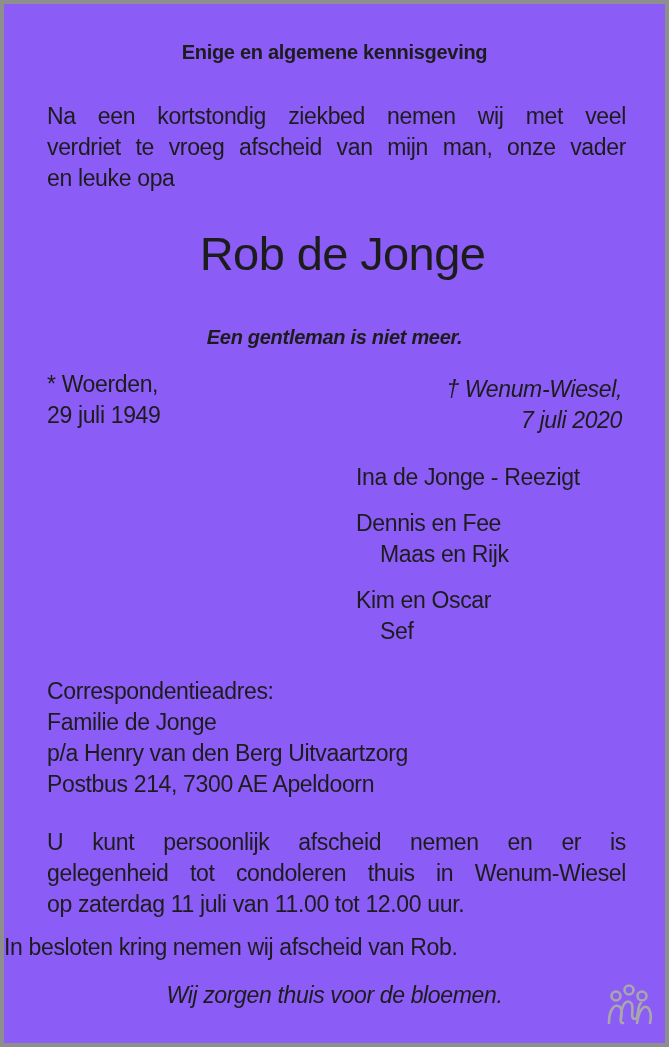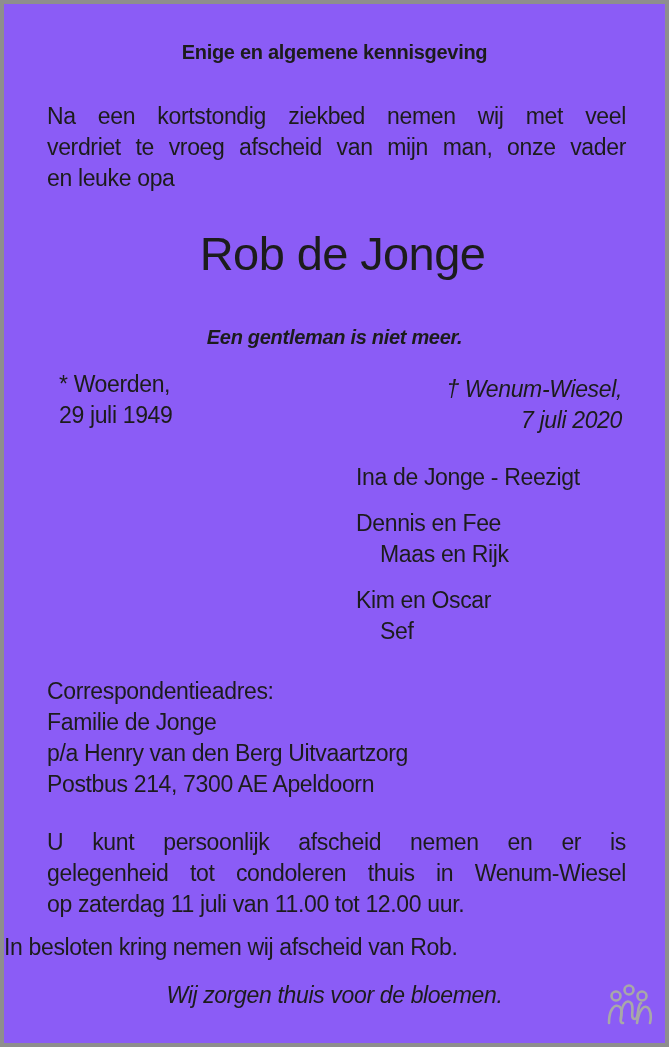--- a/index.html
+++ b/index.html
@@ -25,21 +25,21 @@
     .name {
       left: 0; right: 0; top: 222px; text-align: center;
       font-size: 47px; letter-spacing: -0.6px; padding-left: 16px;
     }
     .motto {
       left: 0; right: 0; top: 307px; text-align: center;
       font-size: 20px; font-weight: bold; font-style: italic; letter-spacing: -0.3px; margin-top: 15px;
     }
     .born { left: 43px; top: 365px; }
     .died { right: 43px; top: 370px; text-align: right; font-style: italic; }
-    .born span, .died span { display: block; margin-left: 12px; }
+    .born span, .died span { display: block; }
     .family { left: 352px; top: 458px; }
     .family .grp { margin-bottom: 15px; }
     .family .l { display: block; }
     .family .indent { padding-left: 24px; }
     .address { left: 43px; top: 672px; }
     .address span { display: block; }
     .visit { left: 43px; width: 579px; top: 823px; white-space: normal; }
     .visit .line { display: block; text-align: justify; text-align-last: justify; height: 31px; }
     .visit .line.last { text-align-last: left; }
     .closing { left: 0; right: 0; top: 928px; text-align: left; }

